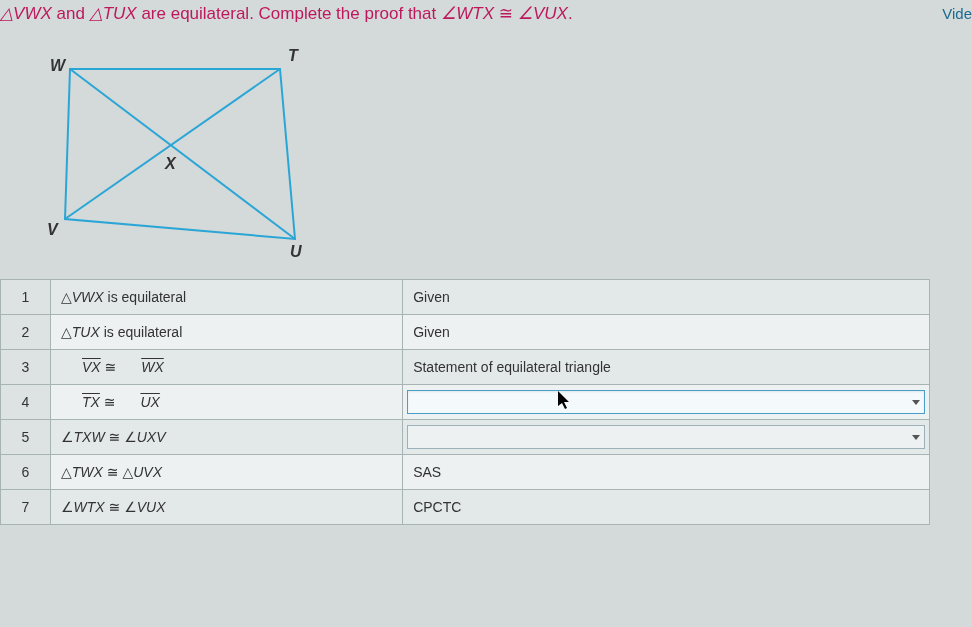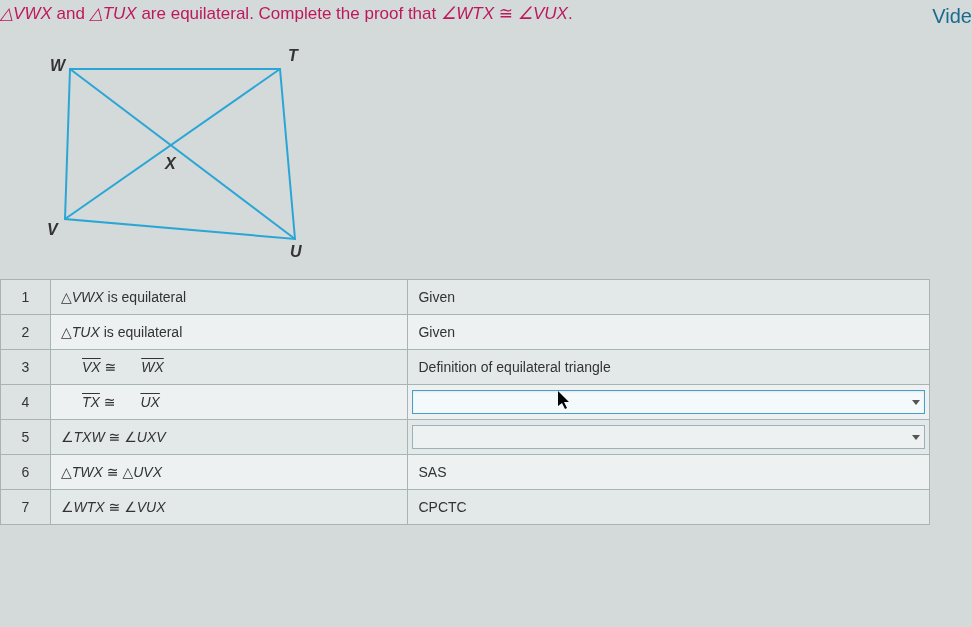--- a/index.html
+++ b/index.html
@@ -10,21 +10,21 @@
       height: 627px;
       overflow: hidden;
       color: #333;
       position: relative;
     }
     .top-link {
       position: absolute;
       top: 5px;
       right: 0;
       color: #1a6b8f;
-      font-size: 20px;
+      font-size: 15px;
       font-weight: 500;
     }
     .prompt {
       padding: 3px 0 0 0;
       font-size: 17px;
       color: #be185d;
       font-weight: 500;
     }
     .prompt .delta, .prompt .ang, .prompt .expr {
       font-style: italic;
@@ -141,21 +141,21 @@
     <td class="bodycell">Given</td>
   </tr>
   <tr>
     <td class="numcol">2</td>
     <td class="bodycell"><span>△</span><span class="ital">TUX</span><span> is equilateral</span></td>
     <td class="bodycell">Given</td>
   </tr>
   <tr>
     <td class="numcol">3</td>
     <td class="bodycell"><span class="overbar">VX</span><span> ≅ </span><span class="overbar">WX</span></td>
-    <td class="bodycell">Definition of equilateral triangle</td>
+    <td class="bodycell">Statement of equilateral triangle</td>
   </tr>
   <tr>
     <td class="numcol">4</td>
     <td class="bodycell"><span class="overbar">TX</span><span> ≅ </span><span class="overbar">UX</span></td>
     <td class="bodycell" style="padding:4px;">
       <div class="dropdown">
             <span class="dd-arrow"></span>
           </div>
     </td>
   </tr>

